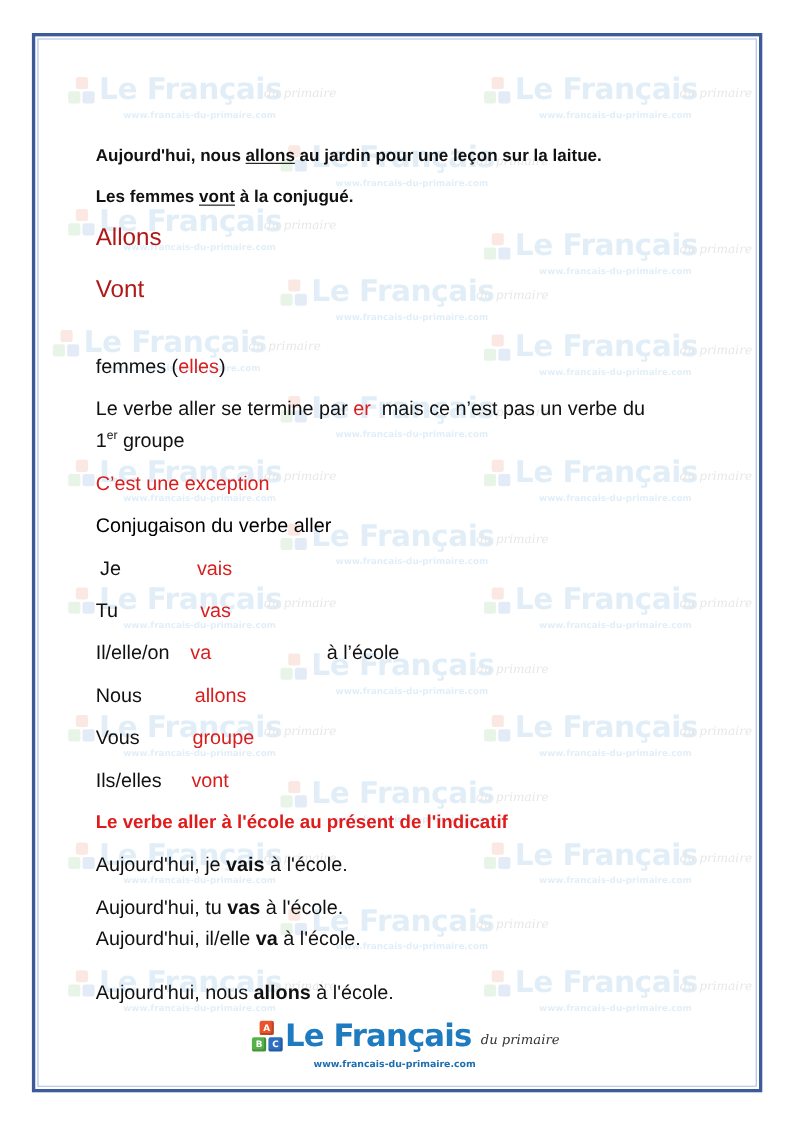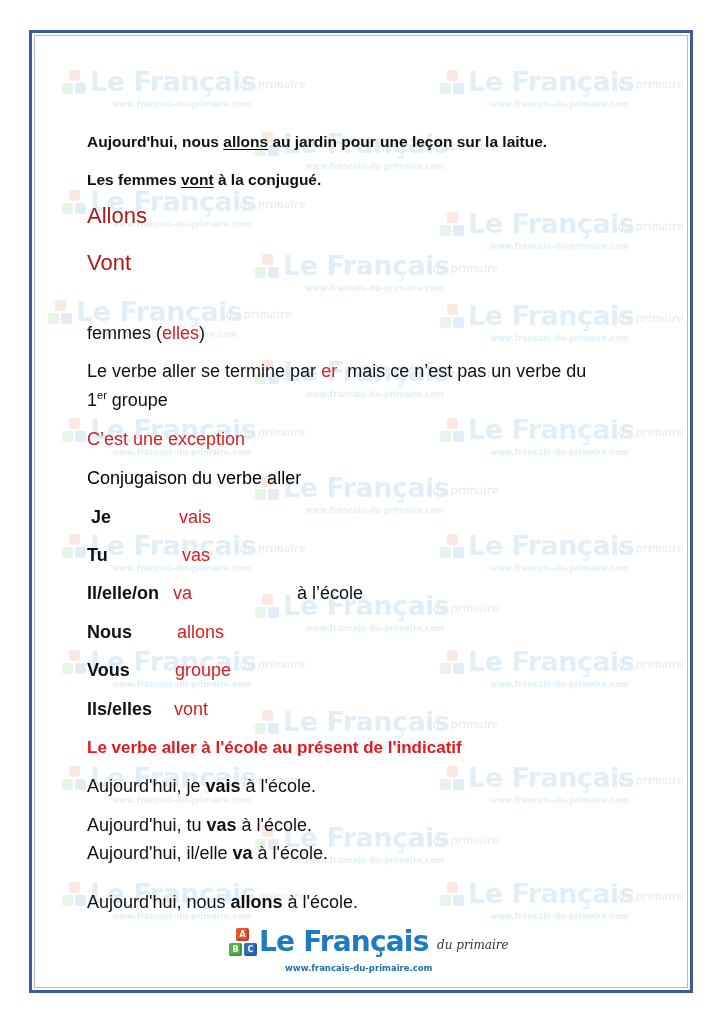--- a/index.html
+++ b/index.html
@@ -123,21 +123,21 @@
     }
     sup { font-size: 11px; vertical-align: 7px; line-height: 0; }
 
     .conj-row {
       position: absolute;
       left: 87px;
       font-size: 18px;
       line-height: 22px;
       white-space: nowrap;
     }
-    .conj-row .pron { position: absolute; left: 0; top: 0; font-weight: bold; }
+    .conj-row .pron { position: absolute; left: 0; top: 0; }
     .conj-row .verb { position: absolute; top: 0; color: #d81e1e; }
     .conj-row .extra { position: absolute; top: 0; }
 
     
     .footer-logo {
       position: absolute;
       left: 229px;
       top: 926px;
       width: 270px;
       height: 52px;

